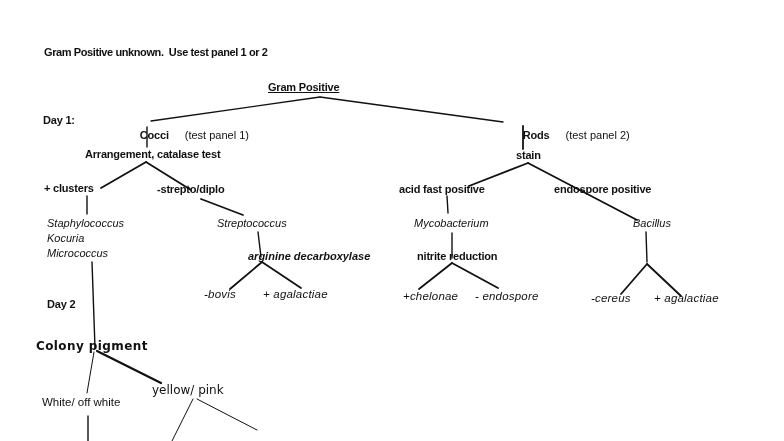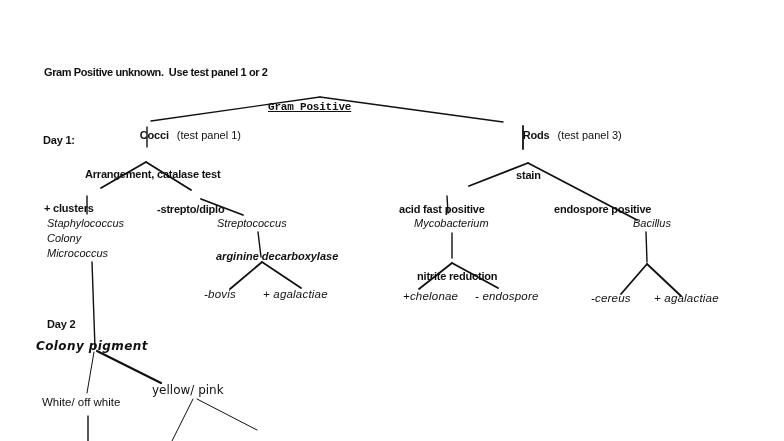--- a/index.html
+++ b/index.html
@@ -6,29 +6,29 @@
   .canvas{
     position:relative;
     width:784px;height:441px;
     background:#ffffff;
     overflow:hidden;
     font-family:"Liberation Sans",sans-serif;
     color:#111111;
   }
   .lines{position:absolute;left:0;top:0;}
   .txt{position:absolute;white-space:pre;color:#111111;line-height:13px;}
-  .b{font-family:"Liberation Sans",sans-serif;font-weight:bold;font-size:11px;letter-spacing:-0.2px;margin-top:20px;}
+  .b{font-family:"Liberation Sans",sans-serif;font-weight:bold;font-size:11px;letter-spacing:-0.2px;}
   .r{font-family:"Liberation Sans",sans-serif;font-weight:normal;font-size:11px;}
   .i{font-family:"Liberation Sans",sans-serif;font-style:italic;font-size:11px;}
-  .bi{font-family:"Liberation Sans",sans-serif;font-style:italic;font-weight:bold;font-size:11px;}
+  .bi{font-family:"Liberation Sans",sans-serif;font-style:italic;font-weight:bold;font-size:11px;margin-left:32px;}
   .leaf{font-family:Liberation Sans, sans-serif;font-style:italic;font-size:11.5px;letter-spacing:0.2px;}
-  .scriptb{font-family:"DejaVu Sans",sans-serif;font-style:italic;font-weight:bold;font-size:12px;letter-spacing:0.4px;}
+  .scriptb{font-family:"DejaVu Sans",sans-serif;font-weight:bold;font-size:12px;letter-spacing:0.4px;}
   .plain12{font-family:"DejaVu Sans",sans-serif;font-size:12px;}
-  .u{text-decoration:underline;font-family:Liberation Mono, monospace;}
-  .note{margin-left:8px;}
+  .u{text-decoration:underline;}
+  .note{margin-left:16px;}
 </style>
 </head>
 <body>
 
 <div class="canvas">
 
   <svg class="lines" width="784" height="441" viewBox="0 0 784 441" stroke="#111111" stroke-linecap="round">
     <line x1="320" y1="97" x2="151" y2="121" stroke-width="1.4"></line>
     <line x1="320" y1="97" x2="503" y2="122" stroke-width="1.4"></line>
     <line x1="147" y1="127" x2="147" y2="147" stroke-width="1.4"></line>
@@ -61,37 +61,37 @@
 
   <div class="txt b u" style="left:268px;top:81px">Gram Positive</div>
 
   <div class="txt b" style="left:43px;top:114px">Day 1:</div>
 
   <div class="txt" style="left:122px;top:114px">
     <span class="b">Cocci</span><span class="r note">(test panel 1)</span>
   </div>
 
   <div class="txt" style="left:505px;top:114px">
-    <span class="b">Rods</span><span class="r note">(test panel 3)</span>
+    <span class="b">Rods</span><span class="r note">(test panel 2)</span>
   </div>
 
   <div class="txt b" style="left:85px;top:148px">Arrangement, catalase test</div>
 
   <div class="txt b" style="left:516px;top:149px">stain</div>
 
   <div class="txt b" style="left:44px;top:182px">+ clusters</div>
 
   <div class="txt b" style="left:157px;top:183px">-strepto/diplo</div>
 
   <div class="txt b" style="left:399px;top:183px">acid fast positive</div>
 
   <div class="txt b" style="left:554px;top:183px">endospore positive</div>
 
   <div class="txt i" style="left:47px;top:217px">Staphylococcus</div>
-  <div class="txt i" style="left:47px;top:232px">Colony</div>
+  <div class="txt i" style="left:47px;top:232px">Kocuria</div>
   <div class="txt i" style="left:47px;top:247px">Micrococcus</div>
 
   <div class="txt i" style="left:217px;top:217px">Streptococcus</div>
 
   <div class="txt i" style="left:414px;top:217px">Mycobacterium</div>
 
   <div class="txt i" style="left:633px;top:217px">Bacillus</div>
 
   <div class="txt bi" style="left:216px;top:250px">arginine decarboxylase</div>
 

